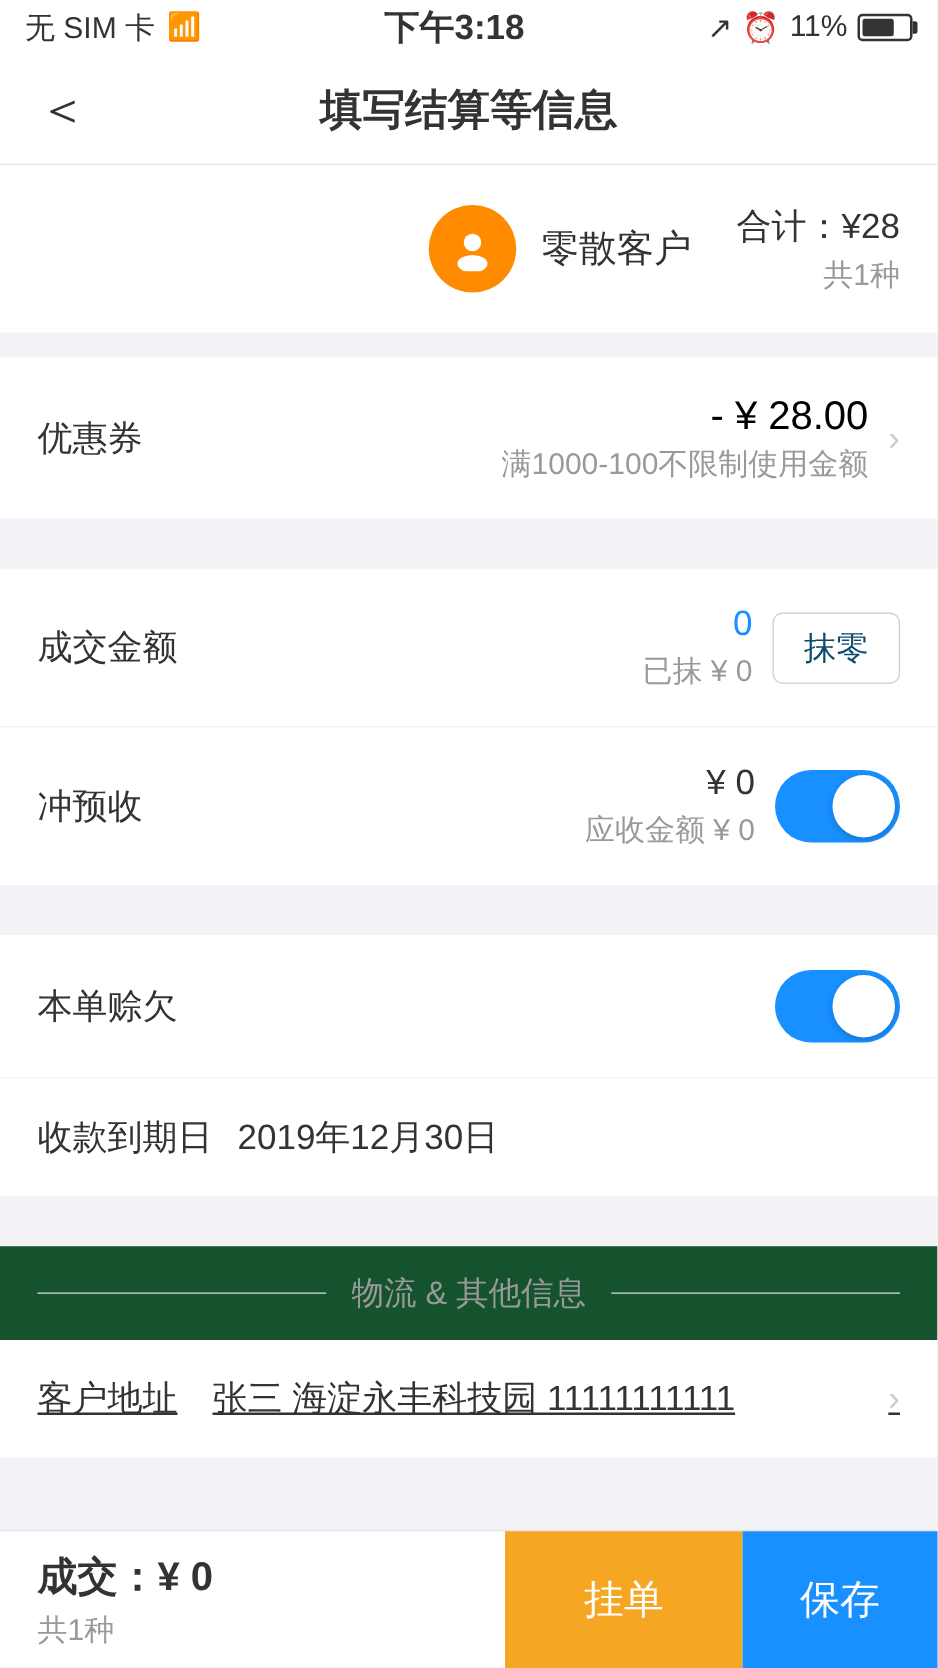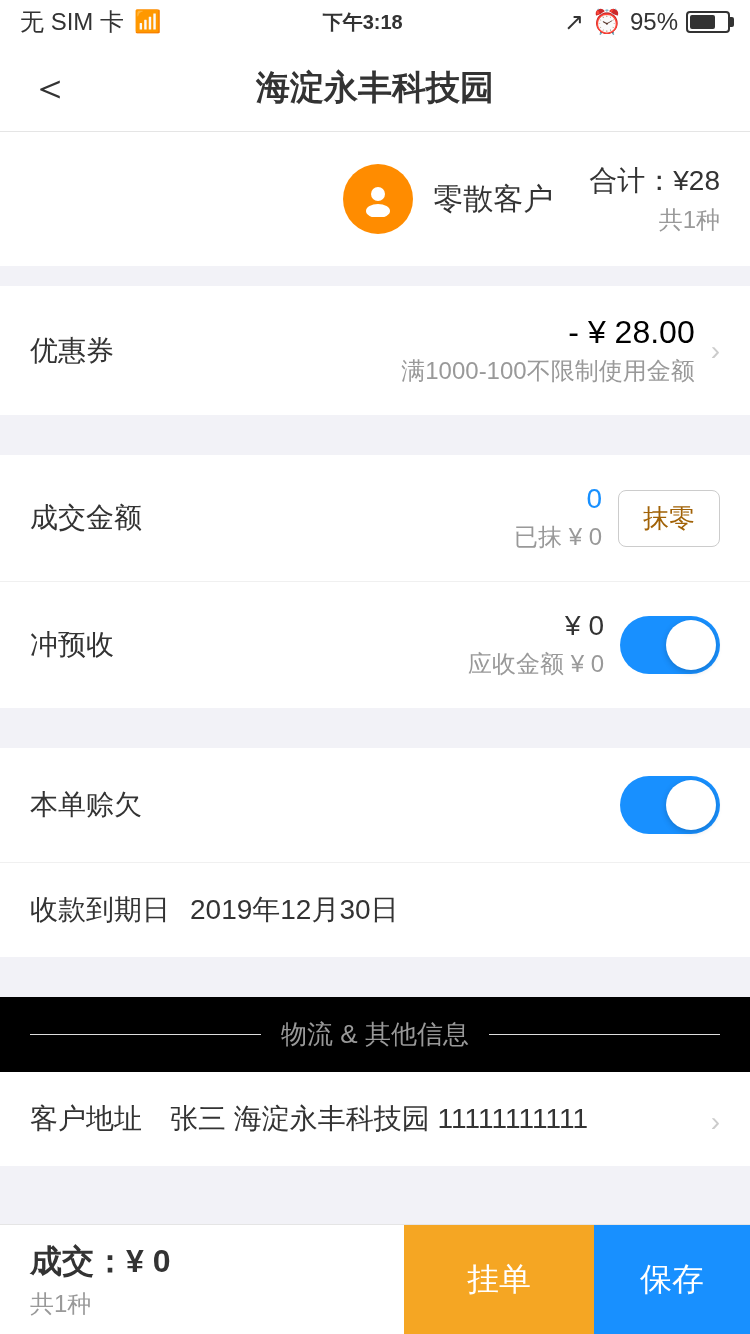--- a/index.html
+++ b/index.html
@@ -20,21 +20,21 @@
       height: 44px;
       background: #fff;
       display: flex;
       align-items: center;
       justify-content: space-between;
       padding: 0 20px;
       font-size: 24px;
       color: #333;
     }
     .status-left { display: flex; align-items: center; gap: 10px; }
-    .status-center { font-weight: 600; font-size: 20px; }
+    .status-center { font-weight: 600; font-size: 28px; }
     .status-right { display: flex; align-items: center; gap: 8px; font-size: 24px; }
     .battery {
       width: 44px; height: 22px;
       border: 2px solid #333;
       border-radius: 4px;
       display: inline-flex;
       align-items: center;
       padding: 2px;
       position: relative;
     }
@@ -132,21 +132,21 @@
     .row-discount-amount { font-size: 32px; color: #000000; font-weight: 500; }
     .row-discount-desc { font-size: 24px; color: #999; margin-top: 4px; }
     .chevron-icon { color: #ccc; font-size: 28px; }
 
     
     .round-off-btn {
       border: 1px solid #ccc;
       border-radius: 8px;
       padding: 10px 24px;
       font-size: 26px;
-      color: #a16207;
+      color: #0c4a6e;
       background: #fff;
       cursor: pointer;
     }
 
     
     .toggle {
       width: 100px;
       height: 58px;
       border-radius: 29px;
       background: #1890ff;
@@ -176,38 +176,39 @@
       padding: 28px 30px;
       display: flex;
       align-items: center;
       gap: 20px;
     }
     .due-date-label { font-size: 28px; color: #333; }
     .due-date-value { font-size: 28px; color: #333; }
 
     
     .logistics-header {
-      background: #000000;
+      background: #14532d;
       padding: 20px 30px;
       text-align: center;
       display: flex;
       align-items: center;
       justify-content: center;
       gap: 20px;
     }
     .logistics-line { flex: 1; height: 1px; background: #ddd; }
     .logistics-text { font-size: 26px; color: #999; }
 
     
     .address-row {
       background: #fff;
       padding: 28px 30px;
       display: flex;
-      align-items: flex-end;
+      align-items: center;
       justify-content: space-between;
+      text-decoration: underline;
     }
     .address-label { font-size: 28px; color: #333; min-width: 120px; }
     .address-value { font-size: 28px; color: #333; flex: 1; margin-left: 20px; }
     .address-right { display: flex; align-items: center; }
 
     
     .bottom-bar {
       position: fixed;
       bottom: 0;
       left: 0;
@@ -255,30 +256,30 @@
 
 <div class="status-bar">
   <div class="status-left">
     <span>无 SIM 卡</span>
     <span class="wifi-icon">📶</span>
   </div>
   <div class="status-center">下午3:18</div>
   <div class="status-right">
     <span>↗</span>
     <span>⏰</span>
-    <span>95%</span>
+    <span>11%</span>
     <div class="battery">
       <div class="battery-fill"></div>
     </div>
   </div>
 </div>
 
 <div class="nav-bar">
   <div class="nav-back">＜</div>
-  <div class="nav-title">海淀永丰科技园</div>
+  <div class="nav-title">填写结算等信息</div>
 </div>
 
 <div class="content">
 
   <div class="customer-row section-card">
     <div class="customer-left">
       <div class="customer-avatar">
         <svg width="36" height="36" viewBox="0 0 36 36" fill="none">
           <circle cx="18" cy="13" r="7" fill="white"></circle>
           <ellipse cx="18" cy="30" rx="12" ry="7" fill="white"></ellipse>

